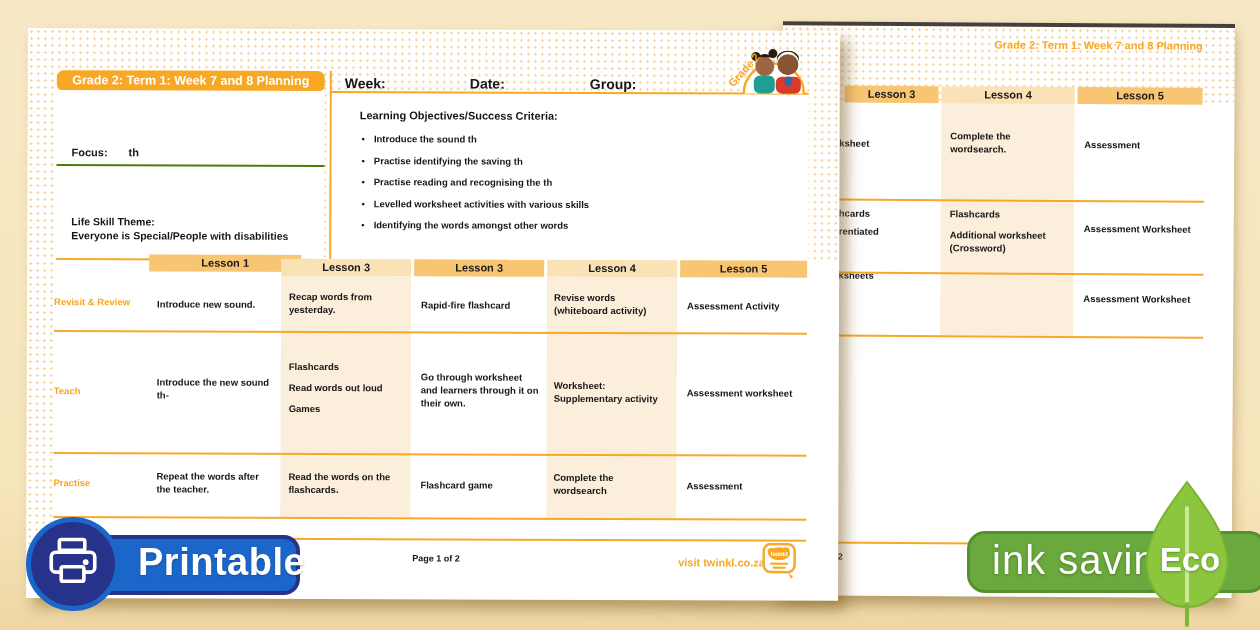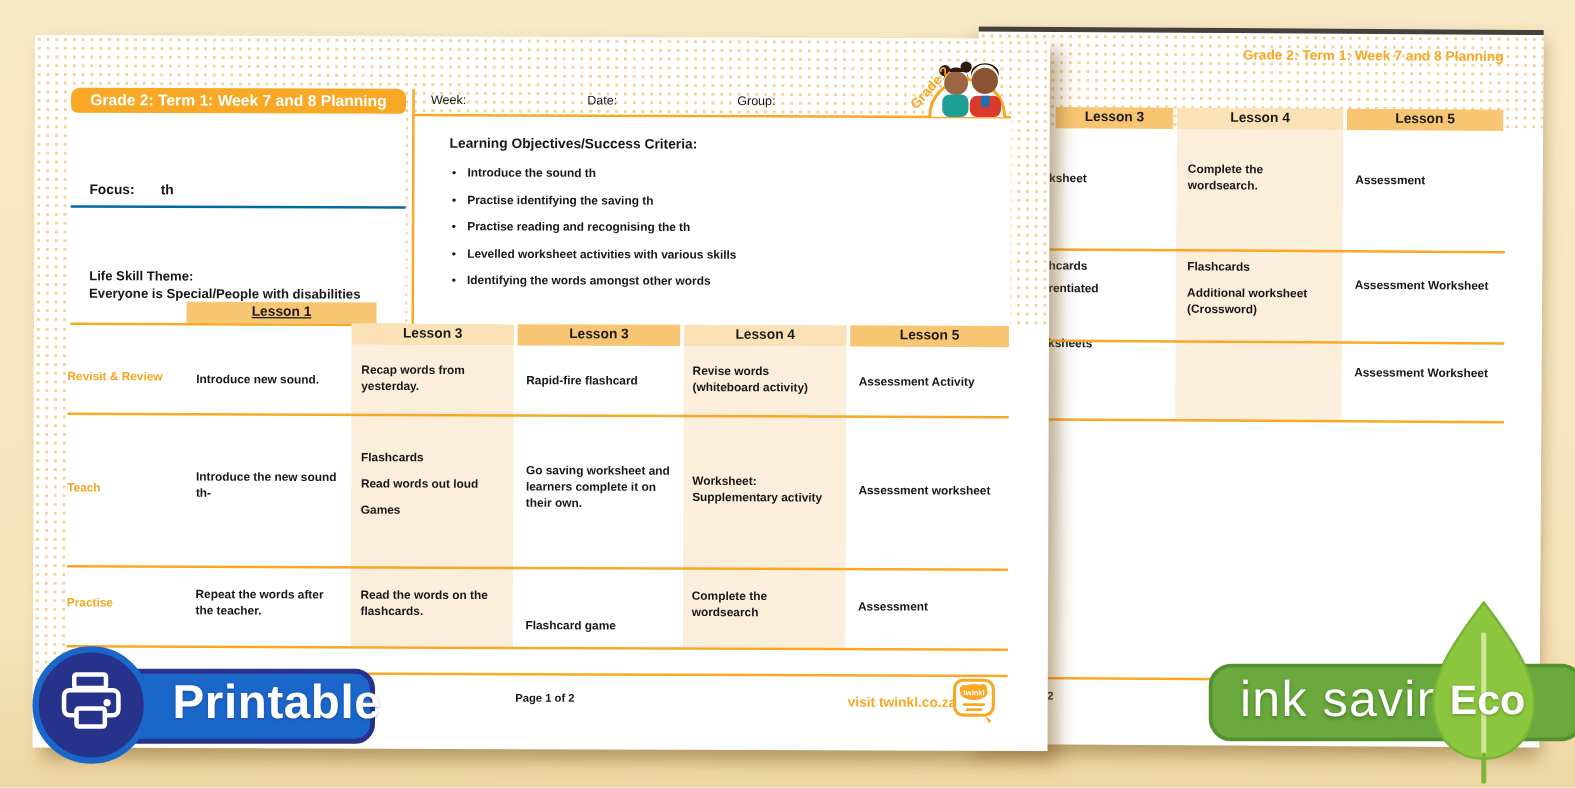--- a/index.html
+++ b/index.html
@@ -23,21 +23,21 @@
   .vline{position:absolute;width:2px;background:#f9a825;}
   .hdrcell{position:absolute;height:17px;line-height:17px;text-align:center;
            font-size:11px;font-weight:700;color:#1a1a1a;}
   .hdark{background:#f8c573;}
   .hlight{background:#fbe2b6;}
   .stripe{position:absolute;background:#fbeedb;}
   .lines div{margin-bottom:8px;}
   .titlebar{position:absolute;left:29px;top:42px;width:268px;height:21px;border-radius:7px;
             background:#f9a825;color:#fff;font-size:12.5px;font-weight:700;text-align:center;line-height:21px;}
   .panel{position:absolute;background:#fff;}
-  .fieldlbl{position:absolute;font-size:10px;font-weight:400;color:#161616;}
+  .fieldlbl{position:absolute;font-size:14px;font-weight:700;color:#161616;}
   .objtitle{font-size:11px;font-weight:700;color:#161616;margin:16px 0 12px 28px;}
   .obj-li{display:flex;font-size:9.5px;font-weight:700;color:#161616;margin:0 0 10.5px 30px;}
   .obj-li .b{margin-right:9px;}
   .p2title{position:absolute;right:32px;top:12px;font-size:11px;font-weight:700;color:#f9a825;}
   .footer-page{position:absolute;font-size:9px;font-weight:700;color:#161616;}
   .visit{position:absolute;font-size:11px;font-weight:700;color:#f9a825;}
   
   .print-bar{position:absolute;left:55px;top:535px;width:245px;height:60px;background:#1b66c9;
              border:4px solid #27338a;border-radius:16px;z-index:30;box-sizing:border-box;}
   .print-circle{position:absolute;left:26px;top:517px;width:94px;height:94px;border-radius:50%;
@@ -97,21 +97,21 @@
     <div class="dots" style="left:0;top:232px;width:29px;height:288px;"></div>
 
     <div class="titlebar">Grade 2: Term 1: Week 7 and 8 Planning</div>
 
     <div class="vline" style="left:302px;top:42px;height:20px;"></div>
     <div class="fieldlbl" style="left:317px;top:46px;">Week:</div>
     <div class="fieldlbl" style="left:442px;top:46px;">Date:</div>
     <div class="fieldlbl" style="left:562px;top:46px;">Group:</div>
 
     <div class="panel" style="left:29px;top:62px;width:268px;height:168px;border-bottom:2px solid #f9a825;">
-      <div style="height:74px;border-bottom:2px solid #0369a1;">
+      <div style="height:74px;border-bottom:2px solid #4d7c0f;">
         <span class="doc" style="position:absolute;left:15px;top:56px;font-size:11px;">Focus:</span>
         <span class="doc" style="position:absolute;left:72px;top:56px;font-size:11px;">th</span>
       </div>
       <div>
         <div class="doc" style="position:absolute;left:15px;top:125px;font-size:10.5px;">Life Skill Theme:</div>
         <div class="doc" style="position:absolute;left:15px;top:139px;font-size:10.5px;width:250px;">Everyone is Special/People with disabilities</div>
       </div>
     </div>
 
     <div class="panel" style="left:302px;top:62px;width:477px;height:166px;border-top:2px solid #f9a825;border-left:2px solid #f9a825;">
@@ -147,21 +147,21 @@
         <path d="M27,22 a10,10 0 0 1 20,-1 l-2,-6 -16,0 z" fill="#2f1a10"></path>
         <circle cx="60" cy="22" r="10.5" fill="#8a5433"></circle>
         <path d="M49,20 a11,11 0 0 1 22,0 l0,-4 a11,8 0 0 0 -22,0 z" fill="#1d120b"></path>
         <rect x="26" y="33" width="21" height="18" rx="6" fill="#1f9e94"></rect>
         <rect x="48" y="34" width="25" height="17" rx="6" fill="#d93a2b"></rect>
         <rect x="57" y="34" width="7" height="9" rx="2" fill="#1f6fb2"></rect>
         <text x="1" y="40" transform="rotate(-48 9 38)" fill="#f9a825" font-size="11" font-weight="bold">Grade 2</text>
       </svg>
     </div>
 
-    <div class="hdrcell hdark" style="left:122px;top:213px;width:152px;text-decoration:underline;">Lesson 1</div>
+    <div class="hdrcell hdark" style="left:122px;top:226px;width:152px;">Lesson 1</div>
     <div class="hdrcell hlight" style="left:254px;top:230px;width:130px;">Lesson 3</div>
     <div class="hdrcell hdark" style="left:387px;top:230px;width:130px;">Lesson 3</div>
     <div class="hdrcell hlight" style="left:520px;top:230px;width:130px;">Lesson 4</div>
     <div class="hdrcell hdark" style="left:653px;top:230px;width:127px;">Lesson 5</div>
 
     <div class="stripe" style="left:254px;top:247px;width:130px;height:241px;"></div>
     <div class="stripe" style="left:520px;top:247px;width:130px;height:241px;"></div>
 
     <div class="rowlab" style="left:27px;top:268px;width:95px;">Revisit &amp; Review</div>
     <div class="cell" style="left:130px;top:270px;width:116px;">Introduce new sound.</div>
@@ -171,29 +171,29 @@
     <div class="cell" style="left:660px;top:270px;width:118px;">Assessment Activity</div>
     <div class="rule" style="left:27px;top:302px;width:753px;"></div>
 
     <div class="rowlab" style="left:27px;top:357px;width:95px;">Teach</div>
     <div class="cell" style="left:130px;top:348px;width:116px;">Introduce the new sound th-</div>
     <div class="cell lines" style="left:262px;top:332px;width:114px;">
       <div>Flashcards</div>
       <div>Read words out loud</div>
       <div>Games</div>
     </div>
-    <div class="cell" style="left:394px;top:342px;width:120px;">Go saving worksheet and learners complete it on their own.</div>
+    <div class="cell" style="left:394px;top:342px;width:120px;">Go through worksheet and learners through it on their own.</div>
     <div class="cell" style="left:527px;top:350px;width:110px;">Worksheet: Supplementary activity</div>
     <div class="cell" style="left:660px;top:357px;width:118px;">Assessment worksheet</div>
     <div class="rule" style="left:27px;top:424px;width:753px;"></div>
 
     <div class="rowlab" style="left:27px;top:449px;width:95px;">Practise</div>
     <div class="cell" style="left:130px;top:442px;width:116px;">Repeat the words after the teacher.</div>
     <div class="cell" style="left:262px;top:442px;width:114px;">Read the words on the flashcards.</div>
-    <div class="cell" style="left:394px;top:466px;width:120px;">Flashcard game</div>
+    <div class="cell" style="left:394px;top:450px;width:120px;">Flashcard game</div>
     <div class="cell" style="left:527px;top:442px;width:110px;">Complete the wordsearch</div>
     <div class="cell" style="left:660px;top:450px;width:118px;">Assessment</div>
     <div class="rule" style="left:27px;top:488px;width:753px;"></div>
 
     <div class="rule" style="left:27px;top:509px;width:753px;"></div>
     <div class="footer-page" style="left:386px;top:524px;">Page 1 of 2</div>
     <div class="visit" style="left:652px;top:526px;">visit twinkl.co.za</div>
     <div style="position:absolute;left:736px;top:512px;width:34px;height:38px;">
       <svg width="34" height="38" viewBox="0 0 34 38">
         <rect x="1.5" y="1.5" width="31" height="28" rx="7" fill="#ffffff" stroke="#f9a825" stroke-width="2.5"></rect>

